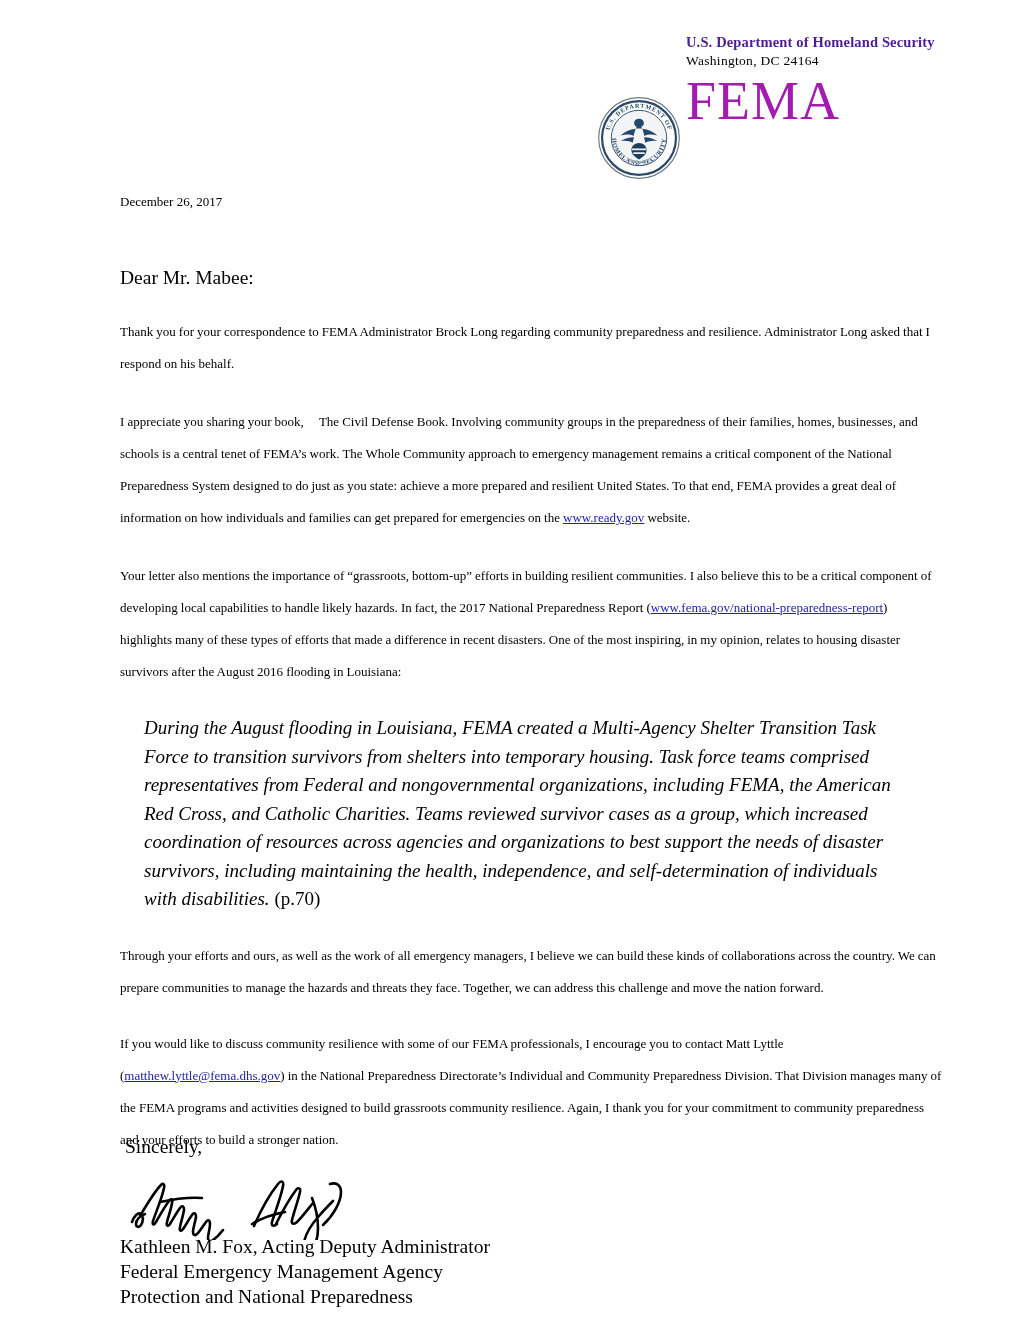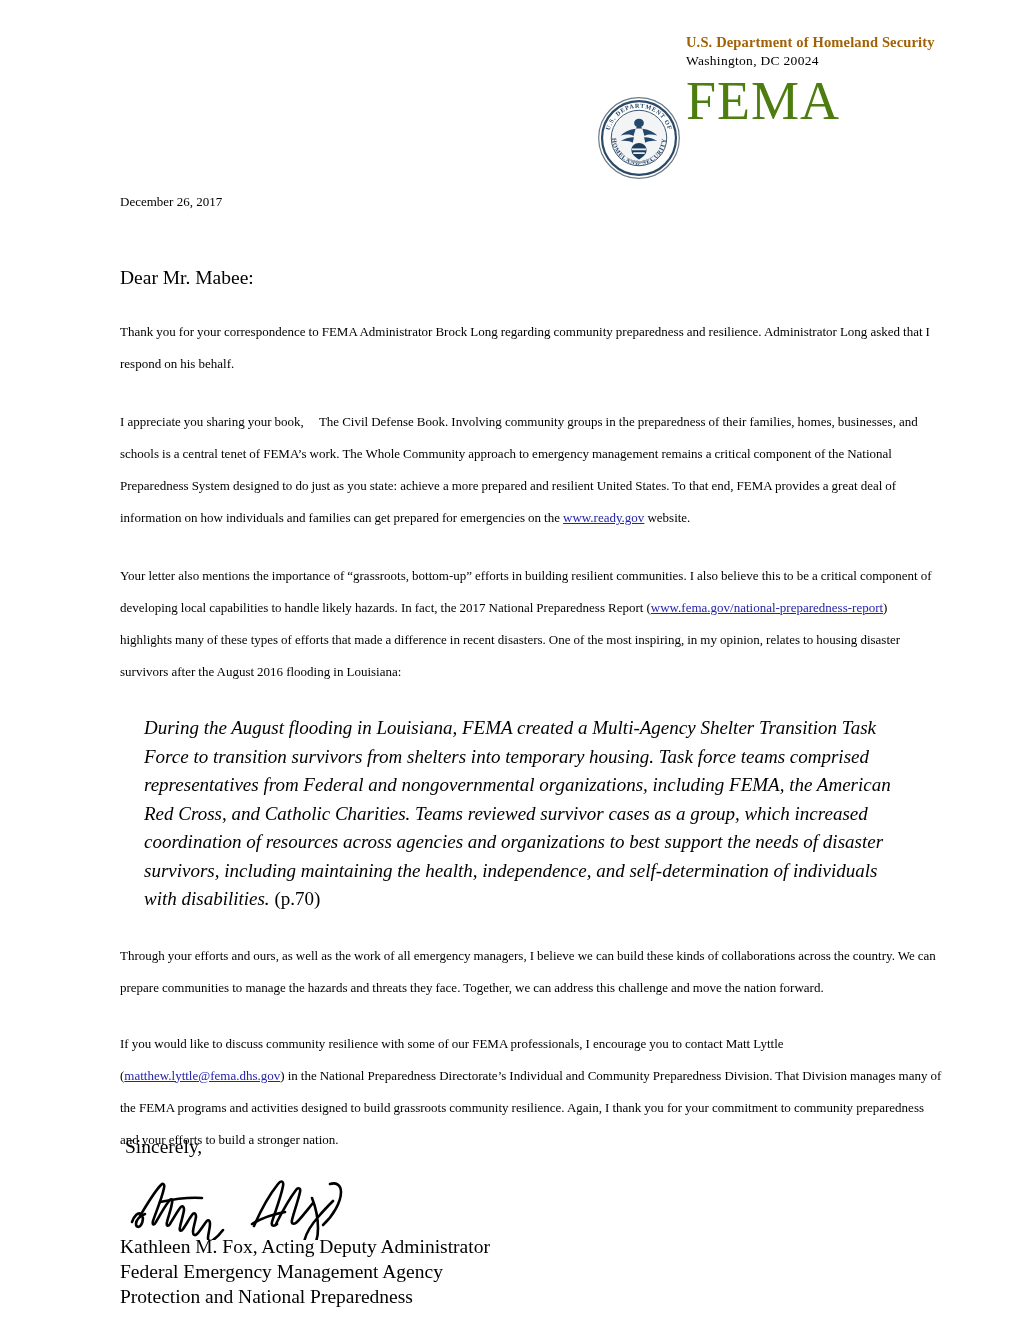--- a/index.html
+++ b/index.html
@@ -35,38 +35,38 @@
     top: 0;
     width: 330px;
   }
   .dept-name {
     font-family: "Liberation Serif", "DejaVu Serif", serif;
     font-weight: bold;
     font-size: 14.5px;
     letter-spacing: 0.15px;
     line-height: 17px;
     white-space: nowrap;
-    color: #a16207;
+    color: #4c1d95;
   }
   .dept-city {
     font-family: "Liberation Serif", "DejaVu Serif", serif;
     font-weight: normal;
     font-size: 13.5px;
     letter-spacing: 0.3px;
     line-height: 17px;
     white-space: nowrap;
     color: #000;
     margin-top: 1px;
   }
   .fema-word {
     font-family: "Liberation Serif", "DejaVu Serif", serif;
     font-size: 54px;
     line-height: 56px;
     letter-spacing: 1px;
-    color: #4d7c0f;
+    color: #a21caf;
     margin-top: 4px;
     font-weight: normal;
   }
   .dhs-seal {
     position: absolute;
     left: 597px;
     top: 62px;
     width: 84px;
     height: 84px;
   }
@@ -176,21 +176,21 @@
           <path d="M43.2 67 h13.6 v2 h-13.6 z" fill="#e8eef3"></path>
         </g>
         <g fill="#9aa7b2">
           <path d="M34 72 c4 5 10 8 16 9 6-1 12-4 16-9 -5 3.6-10.4 5.4-16 5.8 -5.6-0.4-11-2.2-16-5.8 z"></path>
         </g>
       </svg>
     </div>
 
     <div class="lh-textwrap">
       <div class="dept-name">U.S. Department of Homeland Security</div>
-      <div class="dept-city">Washington, DC 20024</div>
+      <div class="dept-city">Washington, DC 24164</div>
       <div class="fema-word">FEMA</div>
     </div>
   </div>
 
   <div class="letter-body">
 
     <div class="date-line">December 26, 2017</div>
 
     <div class="salutation">Dear Mr. Mabee:</div>
 

